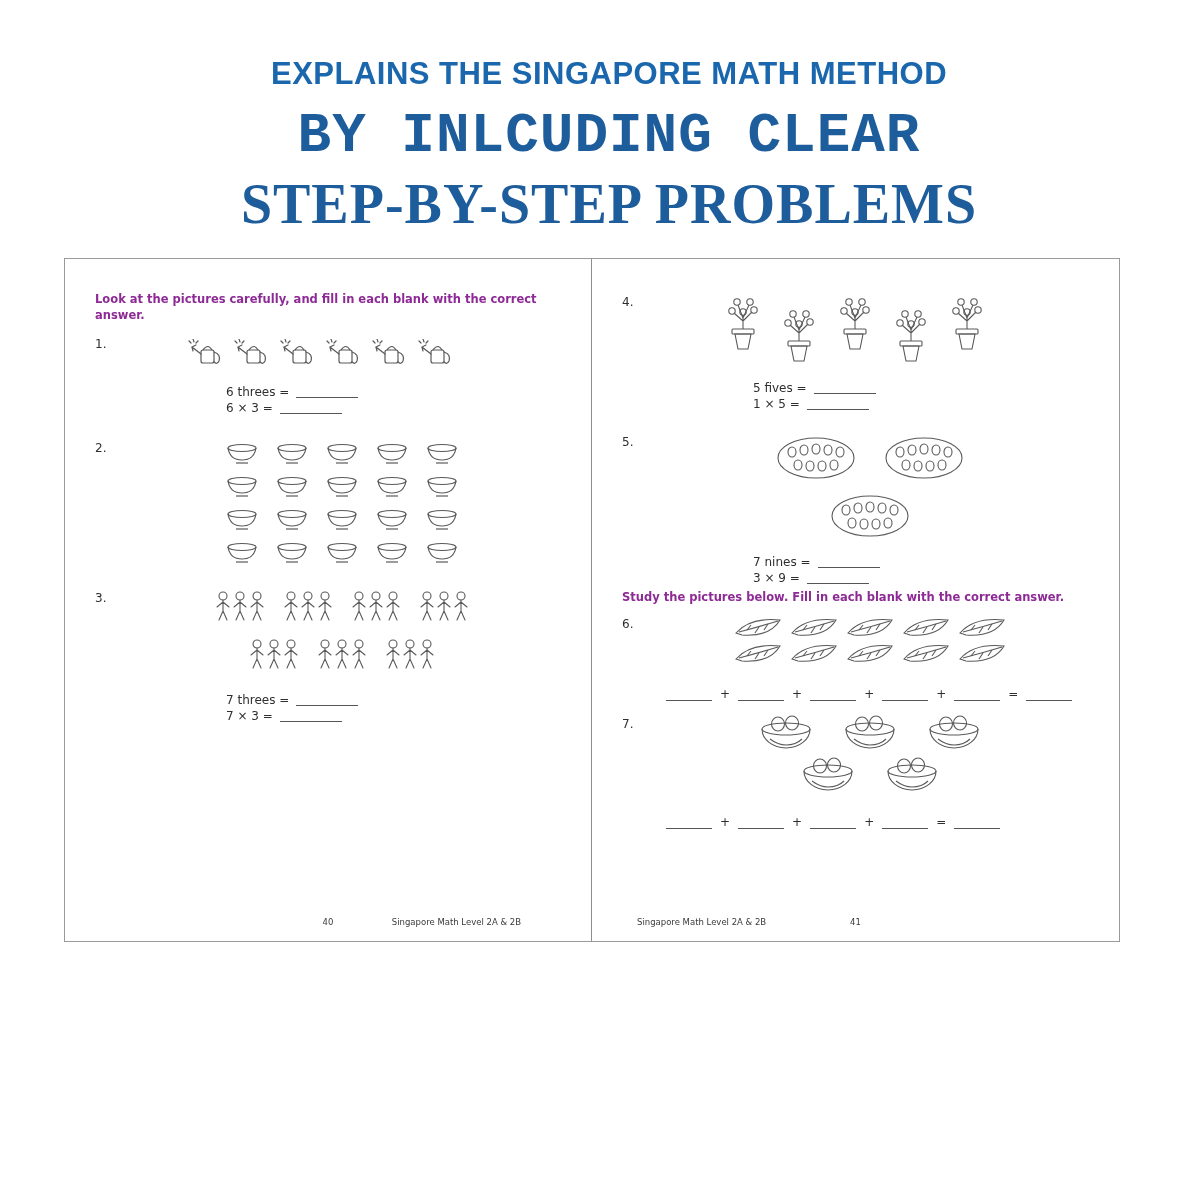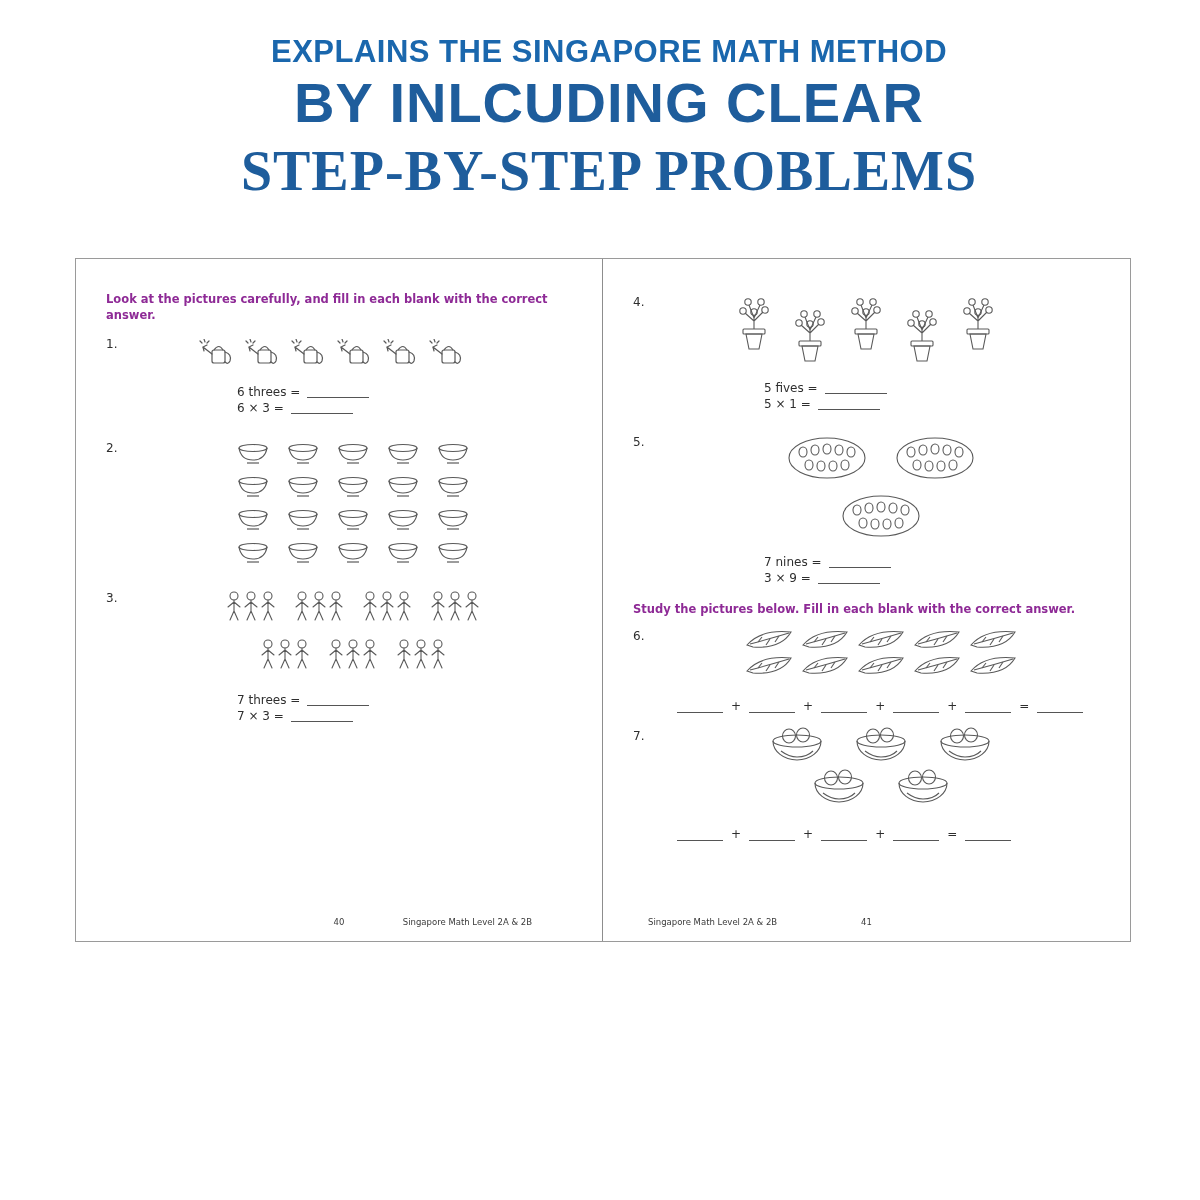--- a/index.html
+++ b/index.html
@@ -1,36 +1,36 @@
 <!DOCTYPE html>
 <html style="--c-h1: #1a67ad; --c-h2: #1e5d9c; --c-purple: #8e2a96; --c-border: #9a9a9a;"><head>
 <meta charset="utf-8">
 <style>
   * { margin:0; padding:0; box-sizing:border-box; }
   html,body { width:1200px; height:1200px; background:#ffffff; }
   body { position:relative; font-family:"DejaVu Sans", sans-serif; color:#333; }
 
   
-  .header { position:absolute; top:34px; left:0; width:100%; text-align:center;padding-left:18px; }
+  .header { position:absolute; top:56px; left:0; width:100%; text-align:center;padding-left:18px; }
   .h-line1 { font-family:"Liberation Sans", sans-serif; font-weight:bold; font-size:31px;
              letter-spacing:.5px; color:var(--c-h1,#1a67ad); }
-  .h-line2 { font-family:Liberation Sans, sans-serif; font-weight:bold; font-size:56px;
-             color:var(--c-h2,#1e5d9c); margin-top:0; letter-spacing:1px; }
+  .h-line2 { font-family:Liberation Mono, monospace; font-weight:bold; font-size:56px;
+             color:var(--c-h2,#1e5d9c); margin-top:12px; letter-spacing:1px; }
   .h-line3 { font-family:"Liberation Serif", serif; font-weight:bold; font-size:56px;
              color:var(--c-h2,#1e5d9c); margin-top:4px; letter-spacing:1px;text-align:center; }
 
   
-  .spread { position:absolute; top:258px; left:75px; width:1056px; height:684px;
+  .spread { position:absolute; top:258px; left:64px; width:1056px; height:684px;
             border:1px solid var(--c-border,#9a9a9a); display:flex; background:#fff; }
   .page { width:50%; height:100%; position:relative; padding:32px 28px 26px 30px; overflow:hidden; }
   .page.left { border-right:1px solid #8d8d8d; }
 
   .instruction { font-size:11.5px; font-weight:bold; color:var(--c-purple,#8e2a96);
                  line-height:1.4; width:480px; }
-  .instruction.second { margin:16px 0 0 0; width:470px; }
+  .instruction.second { margin:4px 0 0 0; width:470px; }
 
   .problem { display:flex; }
   .p1 { margin-top:12px; } .p2 { margin-top:24px; } .p3 { margin-top:24px; }
   .p4 { margin-top:2px; }  .p5 { margin-top:22px; }
   .p6 { margin-top:10px; } .p7 { margin-top:14px; }
   .pnum { width:26px; flex:0 0 26px; font-size:12px; color:#2e2e2e; padding-top:2px; }
   .pbody { flex:1; }
 
   .pics { display:flex; flex-wrap:wrap; justify-content:center; align-items:flex-end; }
   .pic { display:inline-block; line-height:0; }
@@ -531,21 +531,21 @@
                 </g>
               </svg>
             </span>
           </div>
         <div class="answers">
           <div class="ans">
               <span>5 fives =</span>
               <span class="blank"></span>
             </div>
           <div class="ans">
-              <span>5 × 1 =</span>
+              <span>1 × 5 =</span>
               <span class="blank"></span>
             </div>
         </div>
       </div>
     </div>
 
     <div class="problem p5">
       <div class="pnum">5.</div>
       <div class="pbody">
         <div class="pics eggs">

